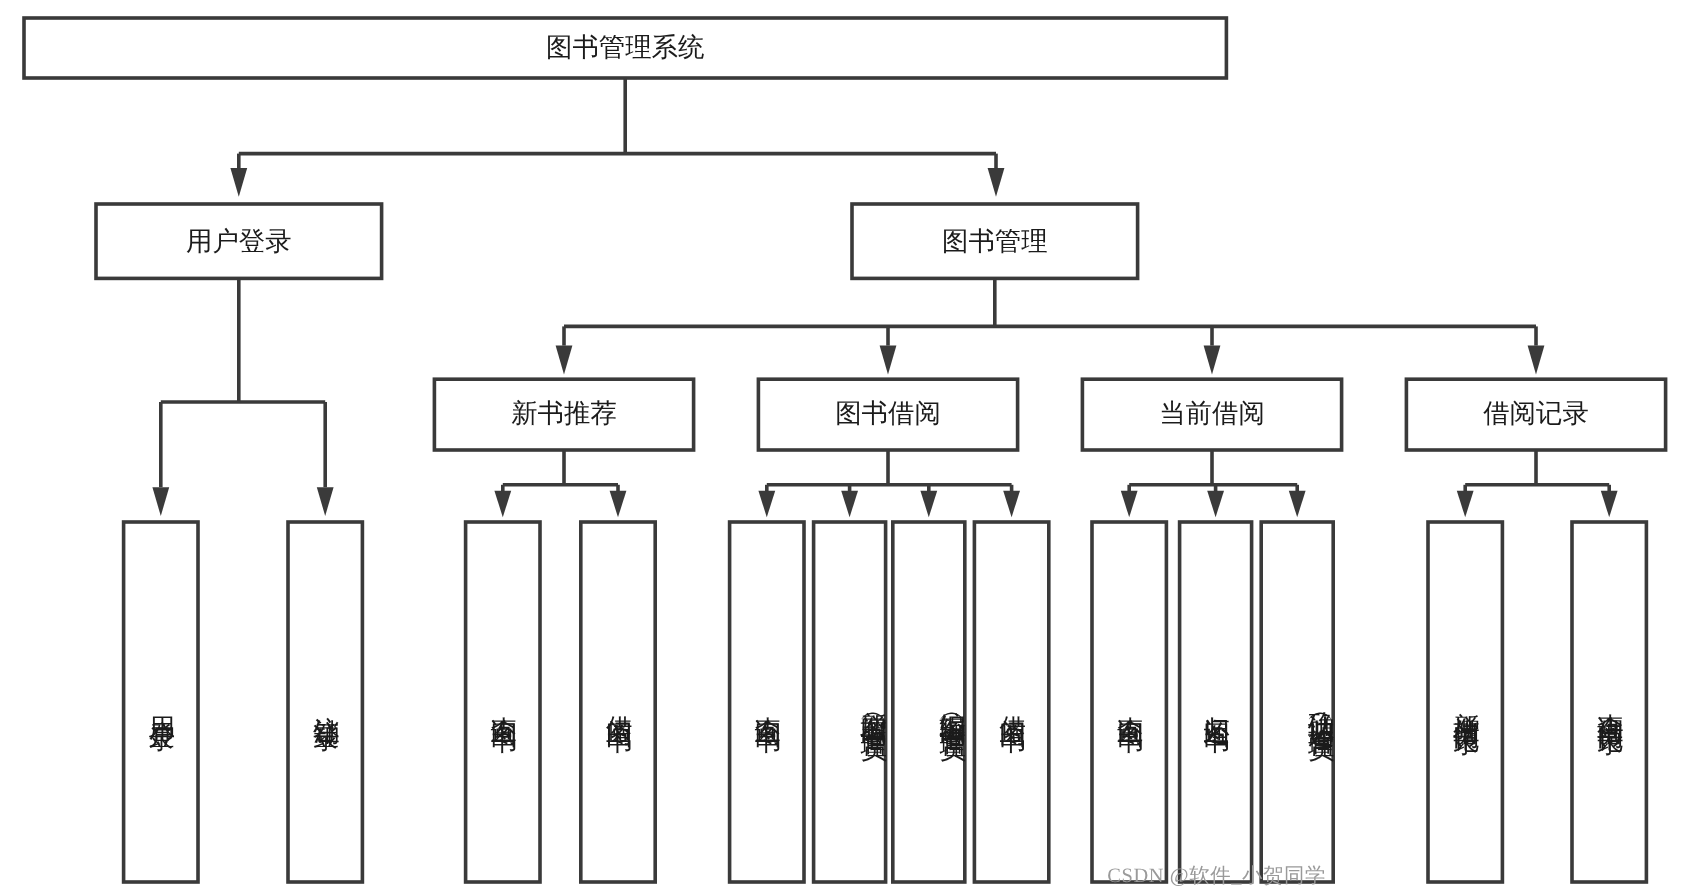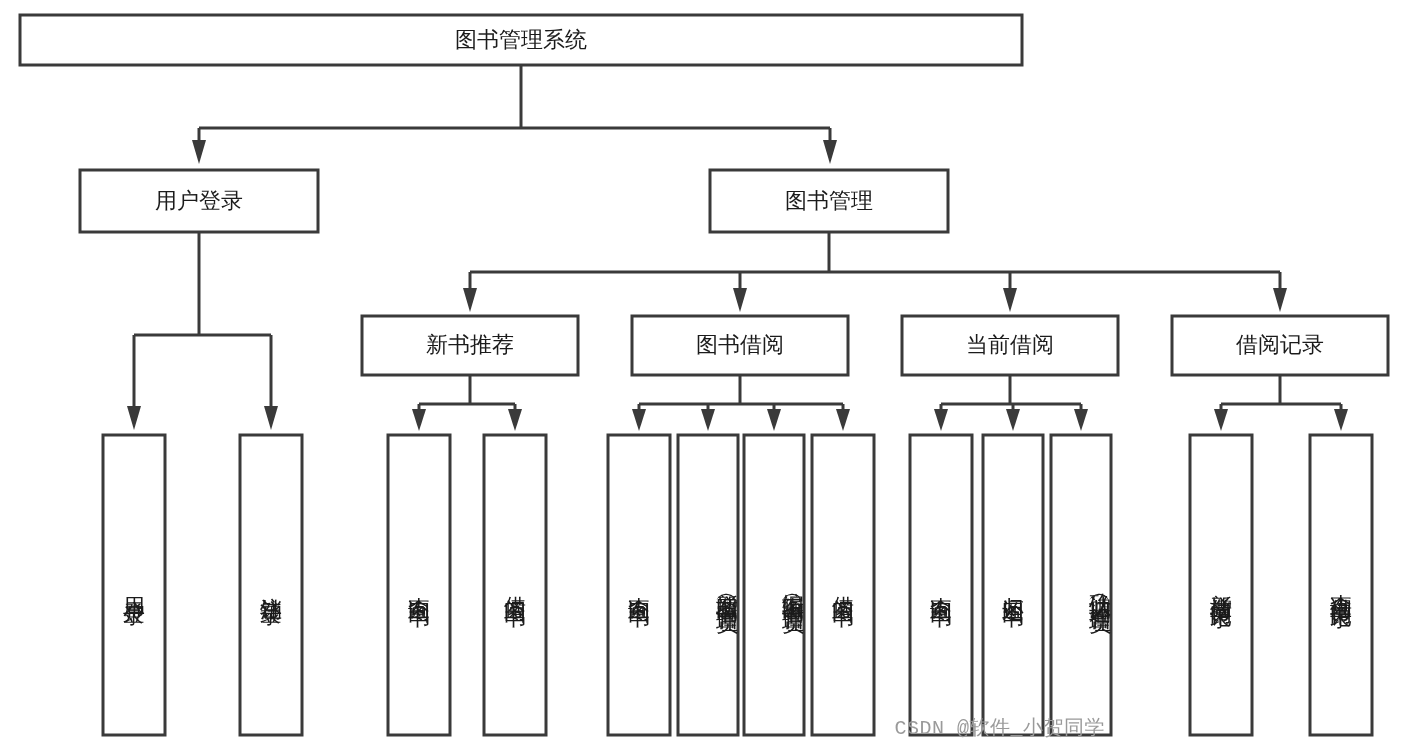--- a/index.html
+++ b/index.html
@@ -32,22 +32,22 @@
     color:#1b1b1b;
     letter-spacing:3px;
     line-height:1;
     pointer-events:none;
     white-space:nowrap;
   }
   .watermark{
     position:absolute;
     right:8px;
     bottom:6px;
-    font-family:Liberation Mono, monospace;
-    font-size:20px;
+    font-family:Liberation Serif, serif;
+    font-size:17px;
     color:#9a9a9a;
     letter-spacing:0.5px;
     user-select:none;
   }
 </style>
 </head>
 <body>
 
 <div id="diagram-root">
 

